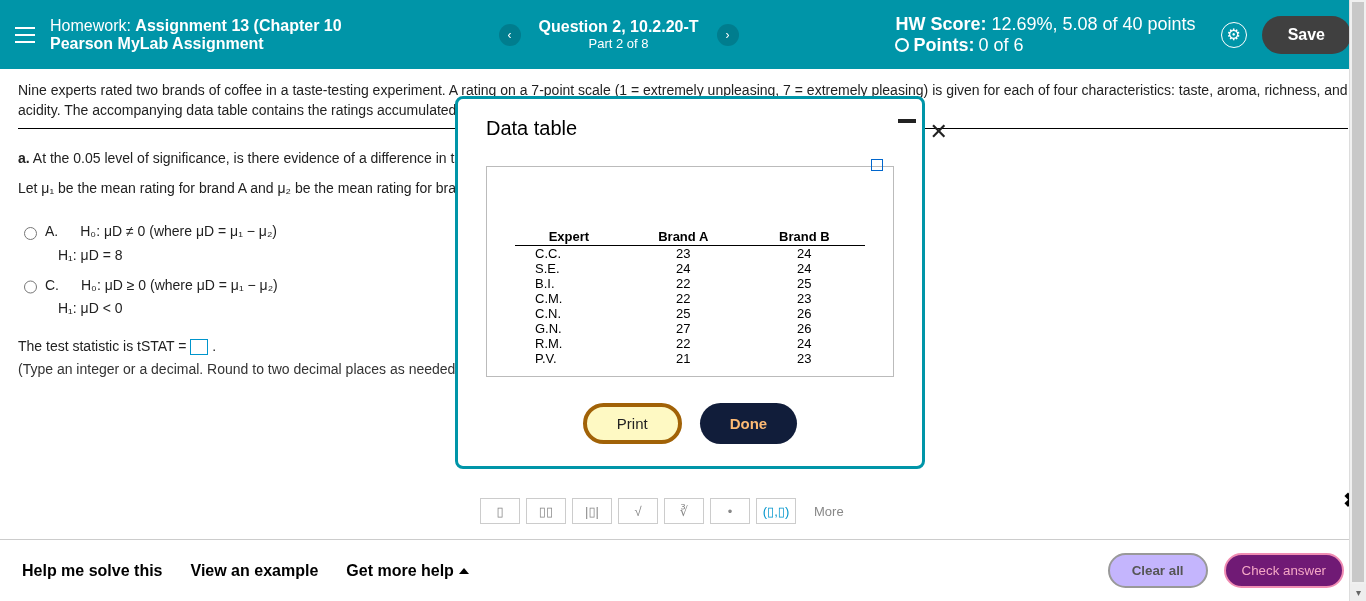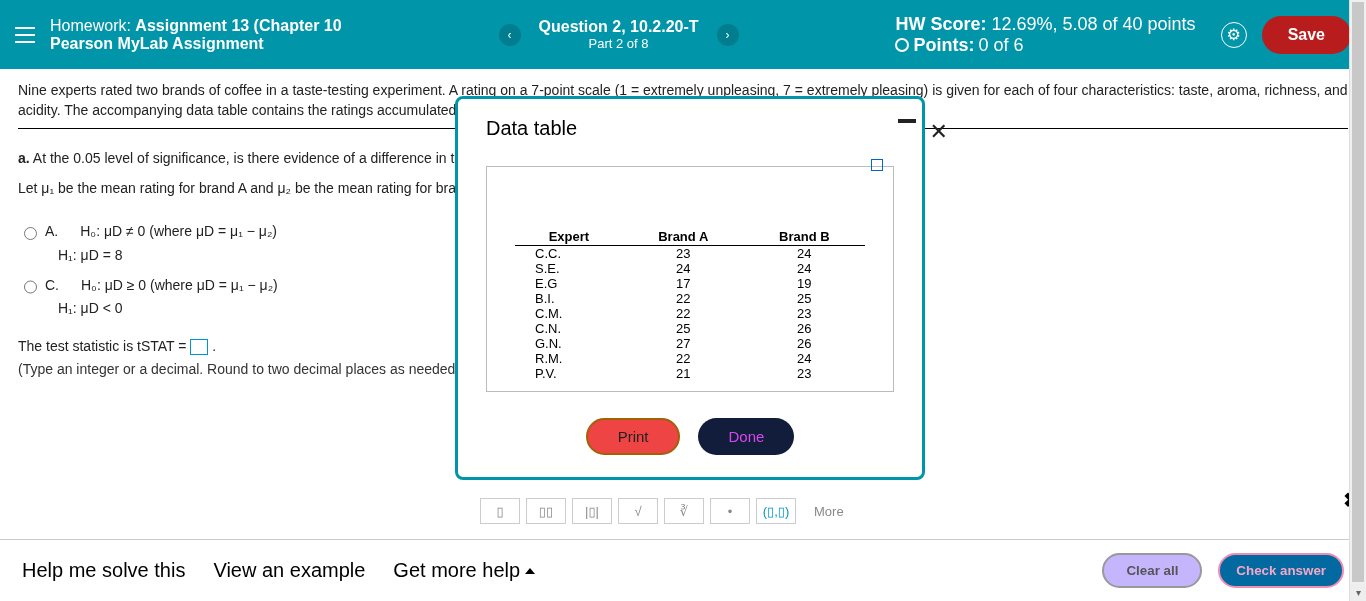--- a/index.html
+++ b/index.html
@@ -16,21 +16,21 @@
 .q-nav { flex: 1; display: flex; align-items: center; justify-content: center; gap: 18px; }
 .nav-btn { width: 22px; height: 22px; border-radius: 50%; background: #007d8e; color: #fff; display: flex; align-items: center; justify-content: center; font-size: 12px; cursor: pointer; }
 .q-center { text-align: center; }
 .q-center .qnum { font-weight: bold; font-size: 16px; }
 .q-center .part { font-size: 13px; }
 .hw-score { font-size: 18px; }
 .hw-score b { font-weight: bold; }
 .pts-row { display: flex; align-items: center; gap: 4px; }
 .pts-row .circ { width: 14px; height: 14px; border: 2px solid #fff; border-radius: 50%; }
 .gear { width: 26px; height: 26px; border: 1.5px solid #fff; border-radius: 50%; display: flex; align-items: center; justify-content: center; font-size: 16px; cursor: pointer; margin: 0 15px 0 25px; }
-.save-btn { background: #b91c1c; color: #fff; border-radius: 22px; padding: 10px 26px; font-weight: bold; font-size: 16px; cursor: pointer; border: none; }
+.save-btn { background: #404040; color: #fff; border-radius: 22px; padding: 10px 26px; font-weight: bold; font-size: 16px; cursor: pointer; border: none; }
 
 
 .content { padding: 12px 18px; font-size: 14px; color: #222; line-height: 1.4; }
 .intro { margin-bottom: 6px; }
 .view-row { display: flex; align-items: center; gap: 8px; color: #0066cc; cursor: pointer; margin-bottom: 8px; }
 .tbl-icon { width: 16px; height: 14px; border: 1.5px solid #0066cc; display: inline-block; position: relative; }
 .tbl-icon::before, .tbl-icon::after { content: ''; position: absolute; background: #0066cc; }
 .tbl-icon::before { width: 1px; height: 100%; left: 5px; top: 0; }
 .tbl-icon::after { width: 100%; height: 1px; top: 4px; left: 0; }
 hr.sep { border: none; border-top: 1px solid #000; margin: 8px 0 20px 0; }
@@ -50,39 +50,39 @@
 .modal-min { position: absolute; right: 6px; top: 20px; width: 18px; height: 4px; background: #222; cursor: pointer; }
 .modal h2 { font-size: 20px; font-weight: normal; margin-bottom: 26px; }
 .dt-wrap { border: 1px solid #bbb; position: relative; padding: 14px 28px 10px 28px; margin-bottom: 26px; }
 .copy-icon { position: absolute; right: 10px; top: -8px; width: 12px; height: 12px; border: 1px solid #0066cc; cursor: pointer; }
 .dt { width: 100%; border-collapse: collapse; font-size: 13px; margin-top: 47px; }
 .dt th { border-bottom: 1px solid #000; text-align: center; padding: 1px 20px; font-weight: bold; }
 .dt td { text-align: center; padding: 0 20px; }
 .dt td:first-child { text-align: left; }
 .modal-btns { display: flex; justify-content: center; gap: 18px; }
 .m-btn { padding: 8px 30px; border-radius: 22px; font-size: 15px; cursor: pointer; }
-.m-print { background: #ef4444; border: 2px solid #a16207; color: #222; }
-.m-done { background: #111d3a; color: #d946ef; border: none; font-weight: normal; }
+.m-print { background: #fef9c3; border: 4px solid #a16207; color: #222; }
+.m-done { background: #111d3a; color: #fdba74; border: none; font-weight: bold; }
 
 
 .tool-row { position: absolute; left: 480px; top: 498px; display: flex; gap: 6px; align-items: center; }
 .tool-cell { width: 40px; height: 26px; border: 1px solid #ccc; display: flex; align-items: center; justify-content: center; font-size: 13px; color: #888; cursor: pointer; }
 .tool-more { color: #888; font-size: 13px; margin-left: 12px; }
 
 
 .big-x { position: absolute; right: 6px; top: 488px; font-size: 20px; font-weight: bold; cursor: pointer; }
 
 
 .footer { position: absolute; bottom: 0; left: 0; right: 0; height: 62px; border-top: 1px solid #ccc; background: #fff; display: flex; align-items: center; padding: 0 22px; }
-.f-links { display: flex; gap: 28px; font-weight: normal; font-size: 20px; }
+.f-links { display: flex; gap: 28px; font-weight: bold; font-size: 16px; }
 .f-link { cursor: pointer; display: flex; align-items: center; gap: 5px; }
 .caret-up { width: 0; height: 0; border-left: 5px solid transparent; border-right: 5px solid transparent; border-bottom: 6px solid #000; }
 .f-actions { margin-left: auto; display: flex; gap: 16px; }
 .clear-btn { border: 2px solid #999; color: #555; background: #c4b5fd; border-radius: 22px; padding: 8px 22px; font-weight: bold; cursor: pointer; }
-.check-btn { border: 2px solid #f08db3; color: #f5a8c6; background: #0369a1; border-radius: 22px; padding: 8px 16px; font-weight: bold; cursor: not-allowed; }
+.check-btn { border: 2px solid #f08db3; color: #f5a8c6; background: #701a75; border-radius: 22px; padding: 8px 16px; font-weight: normal; cursor: not-allowed; }
 
 
 .scroll-v { position: absolute; right: 0; top: 0; bottom: 0; width: 17px; background: #f0f0f0; border-left: 1px solid #ddd; }
 .scroll-thumb { position: absolute; top: 2px; left: 2px; right: 2px; height: 580px; background: #c8c8c8; }
 .scroll-arrow { position: absolute; bottom: 0; width: 17px; height: 17px; background: #eee; display: flex; align-items: center; justify-content: center; font-size: 10px; color: #666; }
 </style>
 </head>
 <body>
 
 <div class="header">
@@ -173,25 +173,20 @@
             <td>C.C.</td>
             <td>23</td>
             <td>24</td>
           </tr>
           <tr>
             <td>S.E.</td>
             <td>24</td>
             <td>24</td>
           </tr>
           <tr>
-            <td>E.G</td>
-            <td>17</td>
-            <td>19</td>
-          </tr>
-          <tr>
             <td>B.I.</td>
             <td>22</td>
             <td>25</td>
           </tr>
           <tr>
             <td>C.M.</td>
             <td>22</td>
             <td>23</td>
           </tr>
           <tr>

